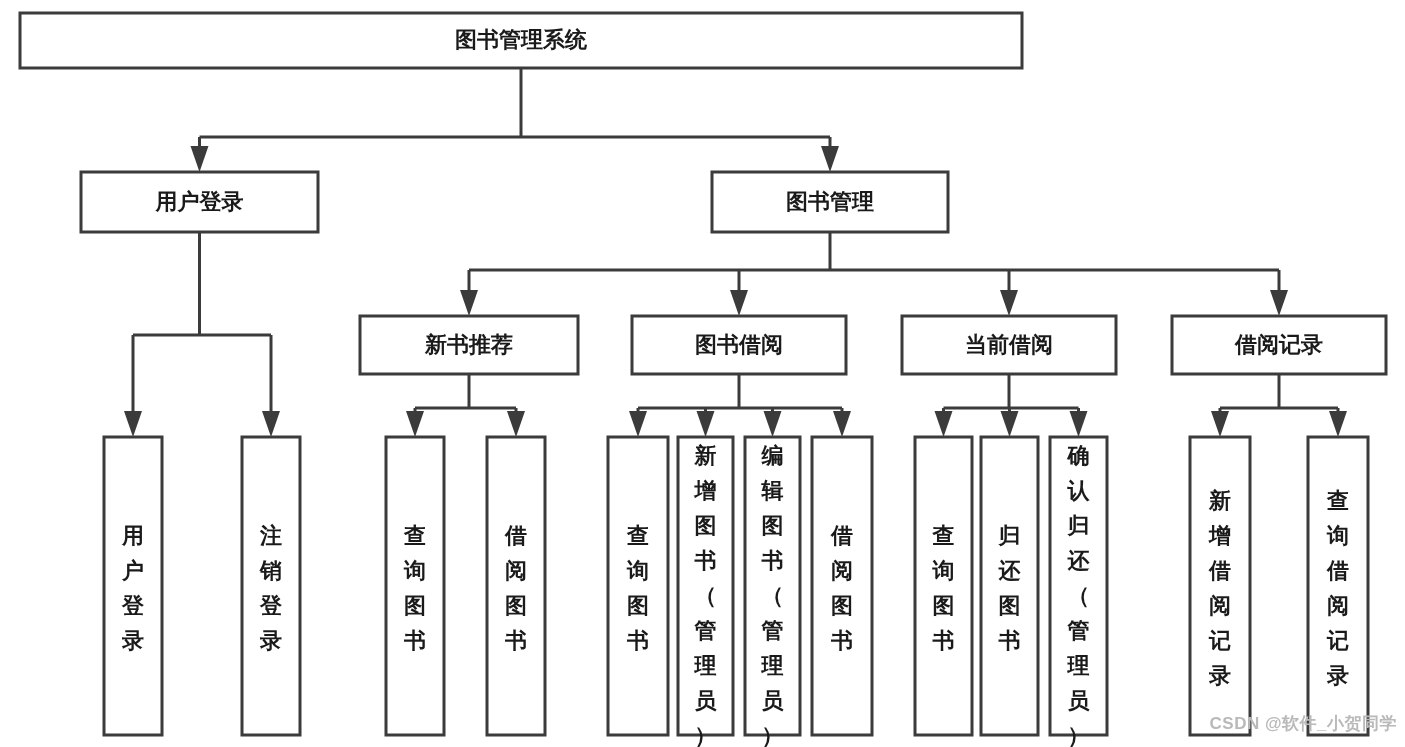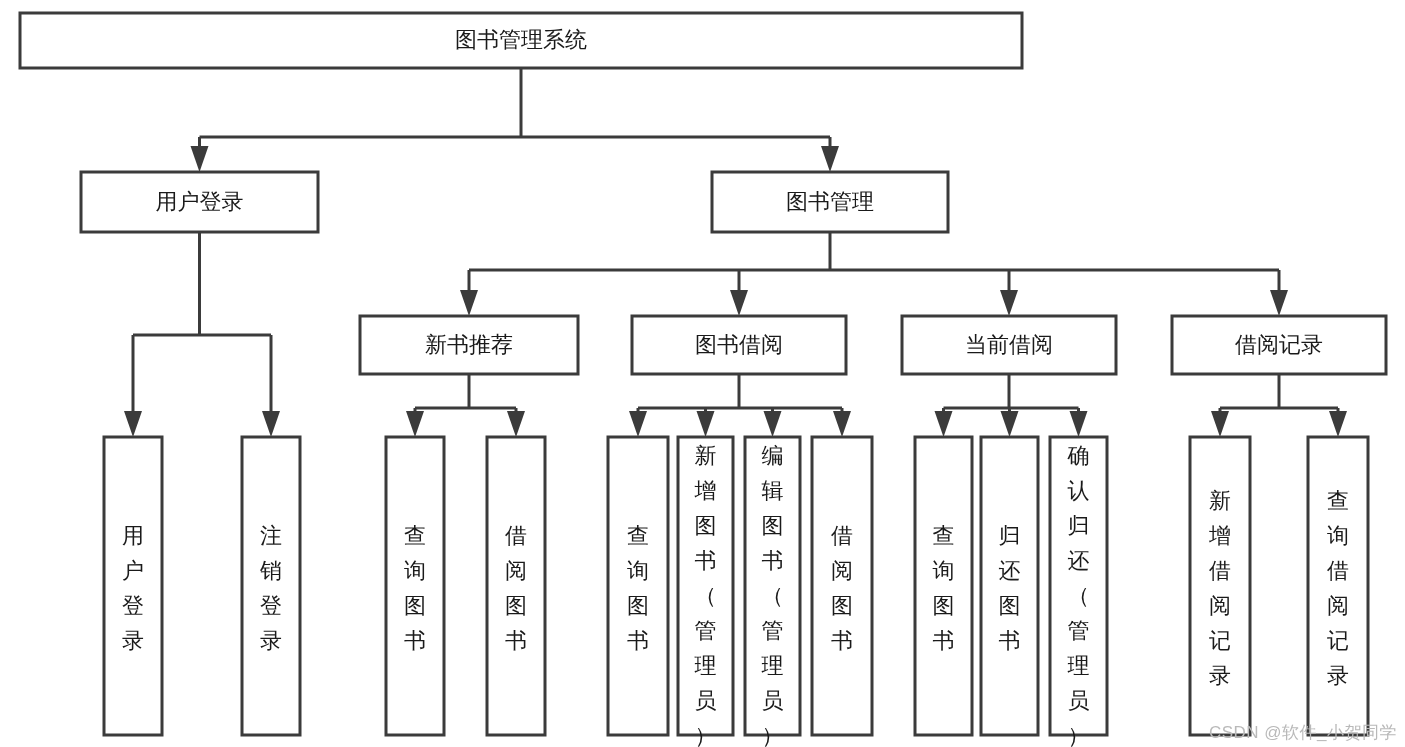--- a/index.html
+++ b/index.html
@@ -12,20 +12,21 @@
     width: 1405px;
     height: 747px;
     font-family: "Liberation Sans", "DejaVu Sans", sans-serif;
     overflow: hidden;
     position: relative;
   }
   #diagram-root {
     position: relative;
     width: 1405px;
     height: 747px;
+    font-weight: bold;
   }
   svg.diagram-canvas {
     position: absolute;
     top: 0;
     left: 0;
     width: 1405px;
     height: 747px;
   }
   .node-box {
     fill: #ffffff;
@@ -51,21 +52,21 @@
   }
   .node-label-v {
     font-family: "Liberation Sans", "DejaVu Sans", sans-serif;
     font-size: 22px;
     fill: #1a1a1a;
     text-anchor: middle;
   }
   .watermark-text {
     position: absolute;
     right: 8px;
-    bottom: 3px;
+    bottom: 12px;
     font-family: "Liberation Sans", "DejaVu Sans", sans-serif;
     font-size: 17px;
     color: #b9b9b9;
     white-space: nowrap;
     letter-spacing: 0.5px;
     user-select: none;
   }
 </style>
 </head>
 <body>

